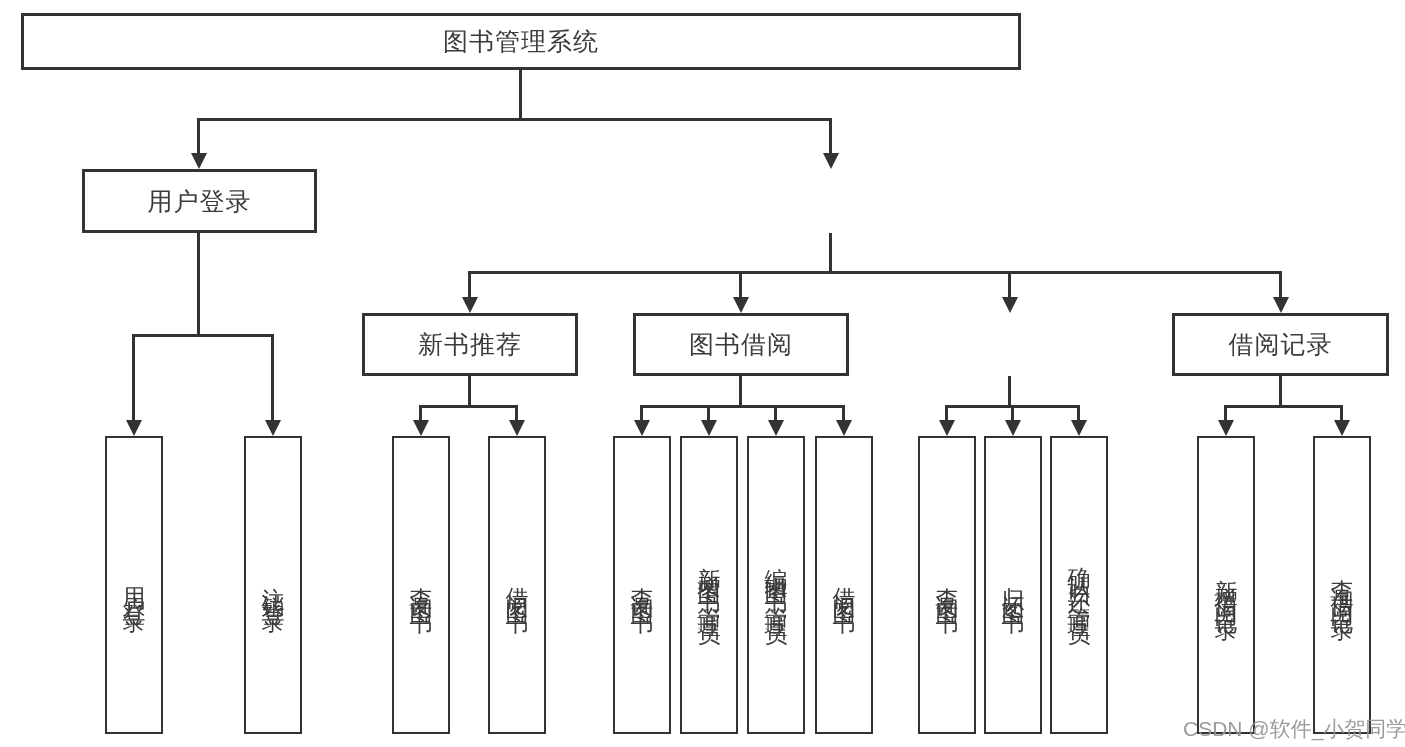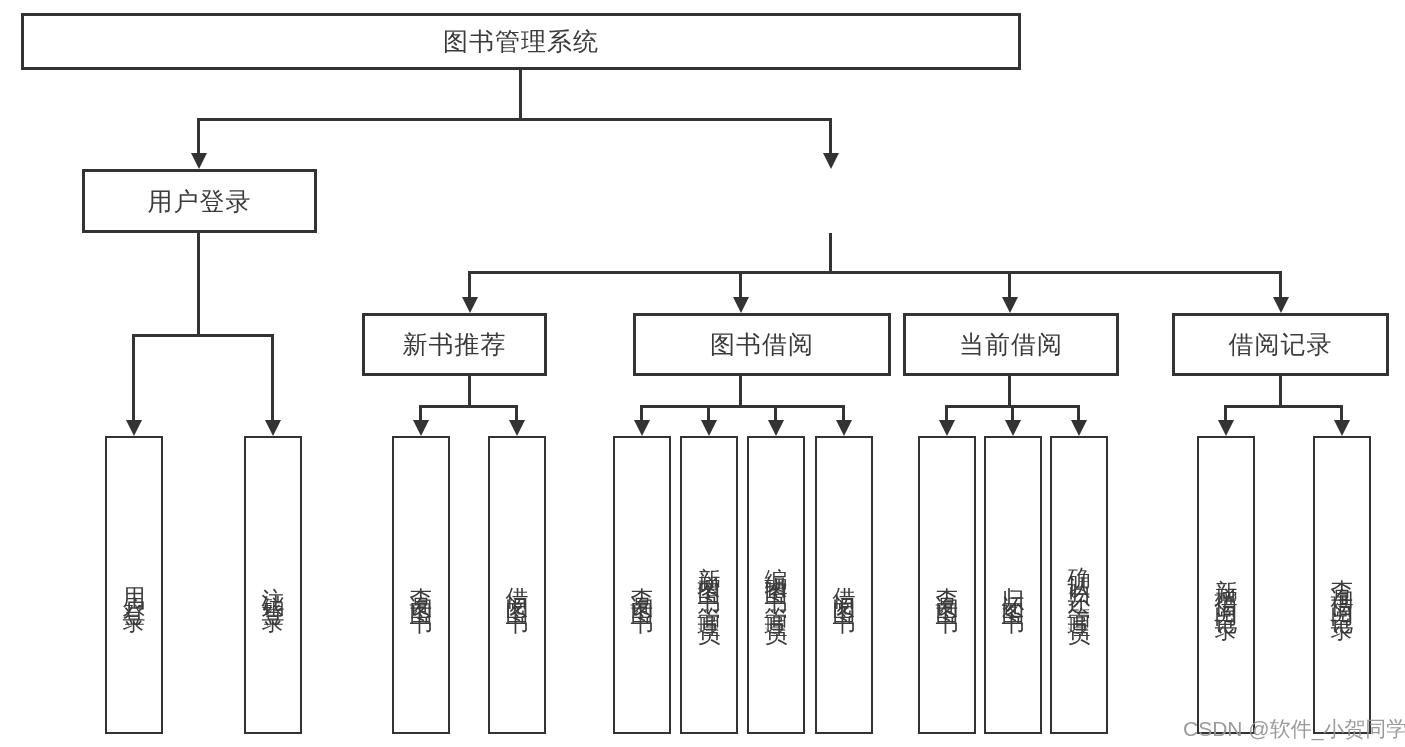--- a/index.html
+++ b/index.html
@@ -96,28 +96,25 @@
   <div class="ah" style="left:1334px;top:420px;"></div>
 
   <div class="box" style="left:21px;top:13px;width:1000px;height:57px;align-items:center;">
     <span>图书管理系统</span>
   </div>
 
   <div class="box" style="left:82px;top:169px;width:235px;height:64px;">
     <span>用户登录</span>
   </div>
 
-  <div class="box" style="left:362px;top:313px;width:185px;height:63px;">
+  <div class="box" style="left:362px;top:313px;width:216px;height:63px;">
     <span>新书推荐</span>
   </div>
-  <div class="box" style="left:633px;top:313px;width:258px;height:63px;">
+  <div class="box" style="left:633px;top:313px;width:216px;height:63px;">
     <span>图书借阅</span>
-  </div>
-  <div class="box" style="left:903px;top:313px;width:216px;height:63px;">
-    <span>当前借阅</span>
   </div>
   <div class="box" style="left:1172px;top:313px;width:217px;height:63px;">
     <span>借阅记录</span>
   </div>
 
   <div class="box leaf" style="left:105px;top:436px;width:58px;height:298px;">
     <span class="vtext">用户登录</span>
   </div>
   <div class="box leaf" style="left:244px;top:436px;width:58px;height:298px;">
     <span class="vtext">注销登录</span>

